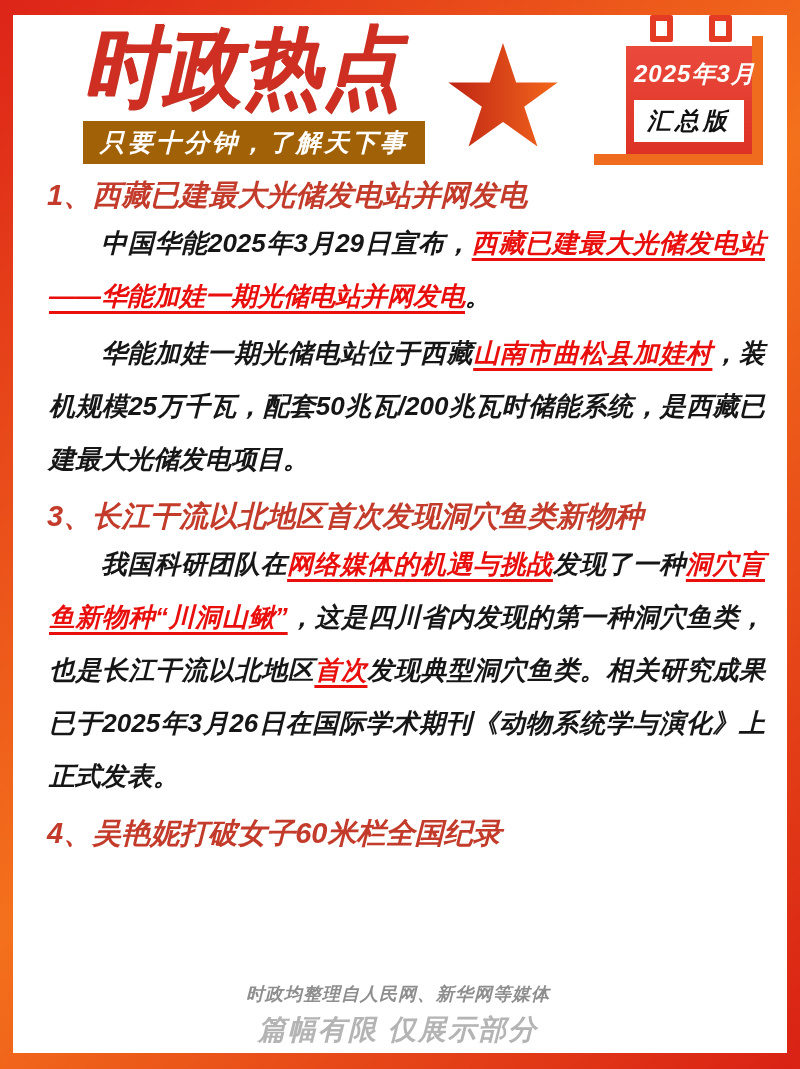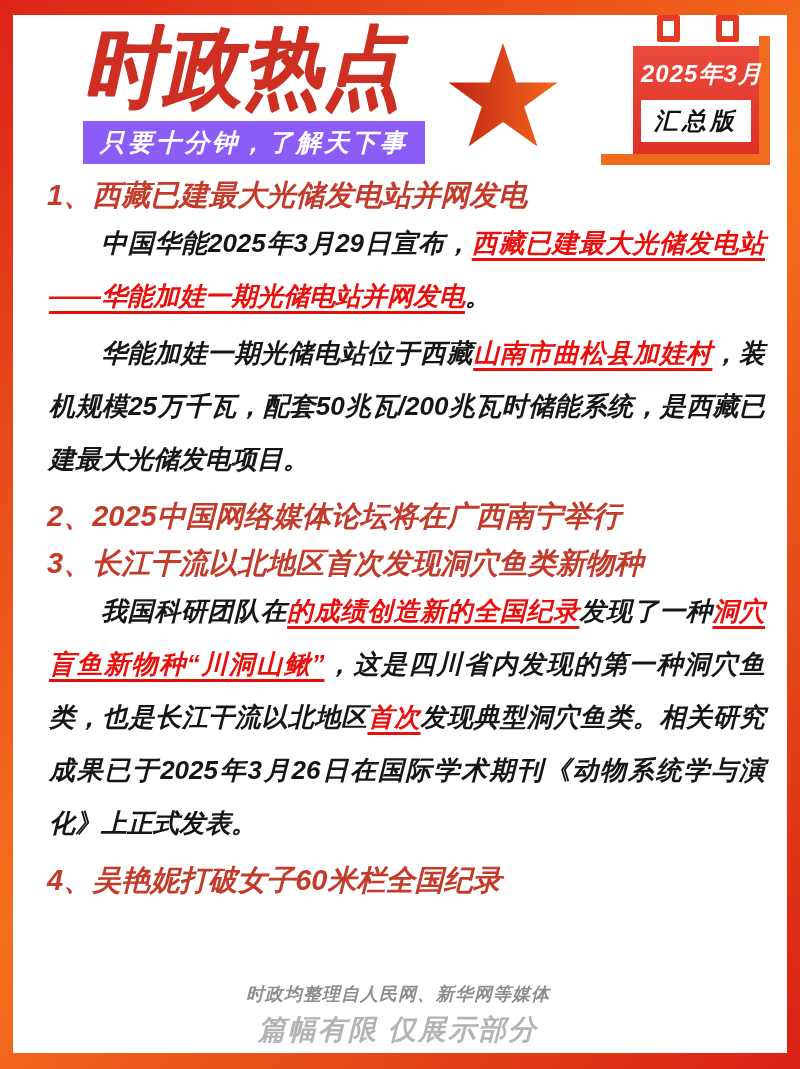--- a/index.html
+++ b/index.html
@@ -21,28 +21,28 @@
   .header{position:relative;height:150px;}
   .big-title{
     position:absolute;left:70px;top:8px;
     font-size:78px;font-weight:900;color:#ce2f22;
     letter-spacing:2px;line-height:1;white-space:nowrap;
     transform:scaleY(1.12);transform-origin:top left;
     text-shadow:1px 1px 0 #c33527;
   }
   .tagline{
     position:absolute;left:70px;top:106px;
-    background:#8b5cf6;color:#ffffff;
+    background:#a16207;color:#ffffff;
     font-size:25px;font-weight:800;letter-spacing:3px;
     padding:5px 17px;white-space:nowrap;
   }
   .star{position:absolute;left:430px;top:28px;width:120px;height:106px;}
   
   .calendar{
-    position:absolute;right:28px;top:10px;width:126px;
+    position:absolute;right:35px;top:10px;width:126px;
     box-shadow:11px 11px 0 0 #ef6c1e;
     padding-left:43px;
   }
   .cal-top{position:relative;height:21px;background:#ffffff;}
   .ring{
     position:absolute;top:-10px;width:11px;height:15px;
     background:#ffffff;border:6px solid #e33b24;border-radius:2px;
   }
   .ring.r1{left:24px;}
   .ring.r2{right:20px;}
@@ -116,25 +116,24 @@
       </div>
     </div>
 
     <div class="sections" id="sections">
         <section class="news-section">
           <h2 class="section-heading"><span>1、</span><span>西藏已建最大光储发电站并网发电</span></h2>
           <p class="section-paragraph"><span>中国华能2025年3月29日宣布，</span><span class="hl">西藏已建最大光储发电站——华能加娃一期光储电站并网发电</span><span>。</span></p>
           <p class="section-paragraph"><span>华能加娃一期光储电站位于西藏</span><span class="hl">山南市曲松县加娃村</span><span>，装机规模25万千瓦，配套50兆瓦/200兆瓦时储能系统，是西藏已建最大光储发电项目。</span></p>
         </section>
         <section class="news-section">
-          <h2 class="section-heading"><span>2、</span><span>2025中国网络媒体论坛将在广西南宁举行</span></h2>
         </section>
         <section class="news-section">
           <h2 class="section-heading"><span>3、</span><span>长江干流以北地区首次发现洞穴鱼类新物种</span></h2>
-          <p class="section-paragraph"><span>我国科研团队在</span><span class="hl">的成绩创造新的全国纪录</span><span>发现了一种</span><span class="hl">洞穴盲鱼新物种“川洞山鳅”</span><span>，这是四川省内发现的第一种洞穴鱼类，也是长江干流以北地区</span><span class="hl">首次</span><span>发现典型洞穴鱼类。相关研究成果已于2025年3月26日在国际学术期刊《动物系统学与演化》上正式发表。</span></p>
+          <p class="section-paragraph"><span>我国科研团队在</span><span class="hl">网络媒体的机遇与挑战</span><span>发现了一种</span><span class="hl">洞穴盲鱼新物种“川洞山鳅”</span><span>，这是四川省内发现的第一种洞穴鱼类，也是长江干流以北地区</span><span class="hl">首次</span><span>发现典型洞穴鱼类。相关研究成果已于2025年3月26日在国际学术期刊《动物系统学与演化》上正式发表。</span></p>
         </section>
         <section class="news-section">
           <h2 class="section-heading"><span>4、</span><span>吴艳妮打破女子60米栏全国纪录</span></h2>
         </section>
       </div>
 
     <div class="footer">
       <div class="footer-source">时政均整理自人民网、新华网等媒体</div>
       <div class="footer-note">篇幅有限 仅展示部分</div>
     </div>

